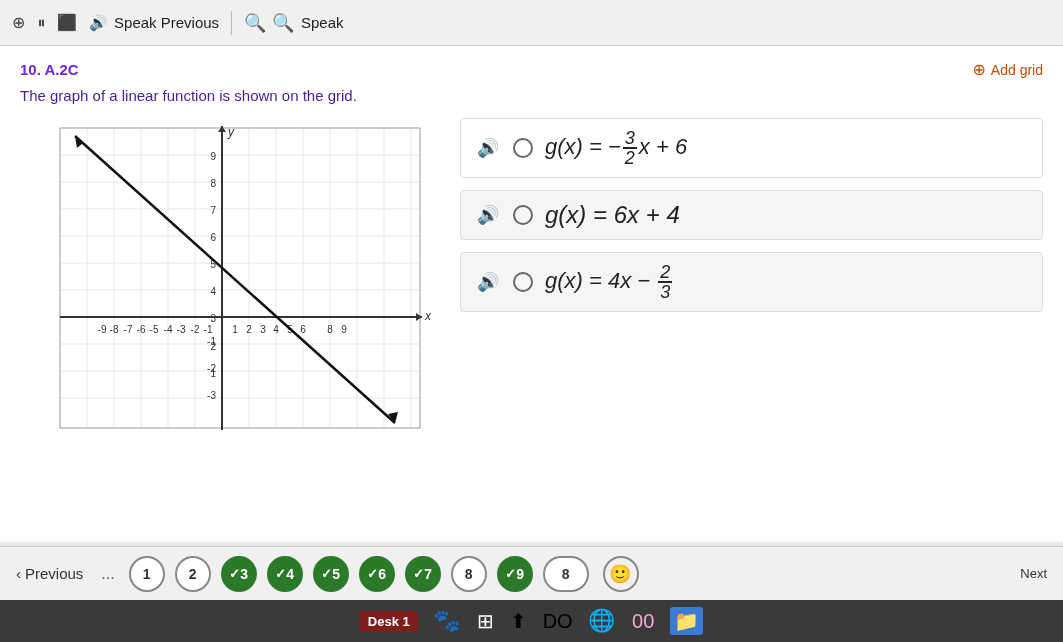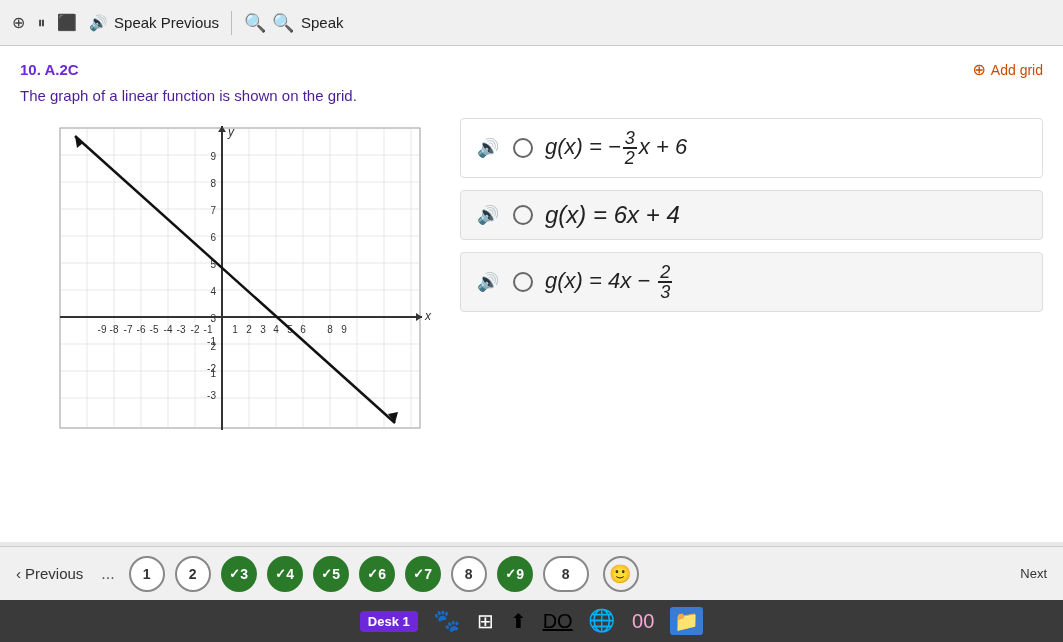--- a/index.html
+++ b/index.html
@@ -238,21 +238,21 @@
       align-items: center;
       justify-content: center;
       cursor: pointer;
     }
     .taskbar-label {
       color: #fff;
       font-size: 13px;
       font-weight: bold;
     }
     .desk1-btn {
-      background: #6d28d9;
+      background: #7f1d1d;
       border-radius: 4px;
       padding: 3px 8px;
       display: flex;
       align-items: center;
       gap: 4px;
     }
 
     
     .graph-svg {
       width: 420px;
@@ -471,21 +471,21 @@
   <div class="taskbar-item">
     <span style="font-size:22px;">🐾</span>
   </div>
   <div class="taskbar-item">
     <span style="font-size:20px; color:#fff;">⊞</span>
   </div>
   <div class="taskbar-item">
     <span style="font-size:20px;">⬆</span>
   </div>
   <div class="taskbar-item">
-    <span style="font-size:20px;text-decoration:underline;">DO</span>
+    <span style="font-size:20px;">DO</span>
   </div>
   <div class="taskbar-item">
     <span style="font-size:22px;">🌐</span>
   </div>
   <div class="taskbar-item">
     <span style="font-size:20px; color:#f9a8d4;">00</span>
   </div>
   <div class="taskbar-item">
     <span style="font-size:20px; background:#3a7bd5;color:white;padding:2px 4px;border-radius:3px;">📁</span>
   </div>

